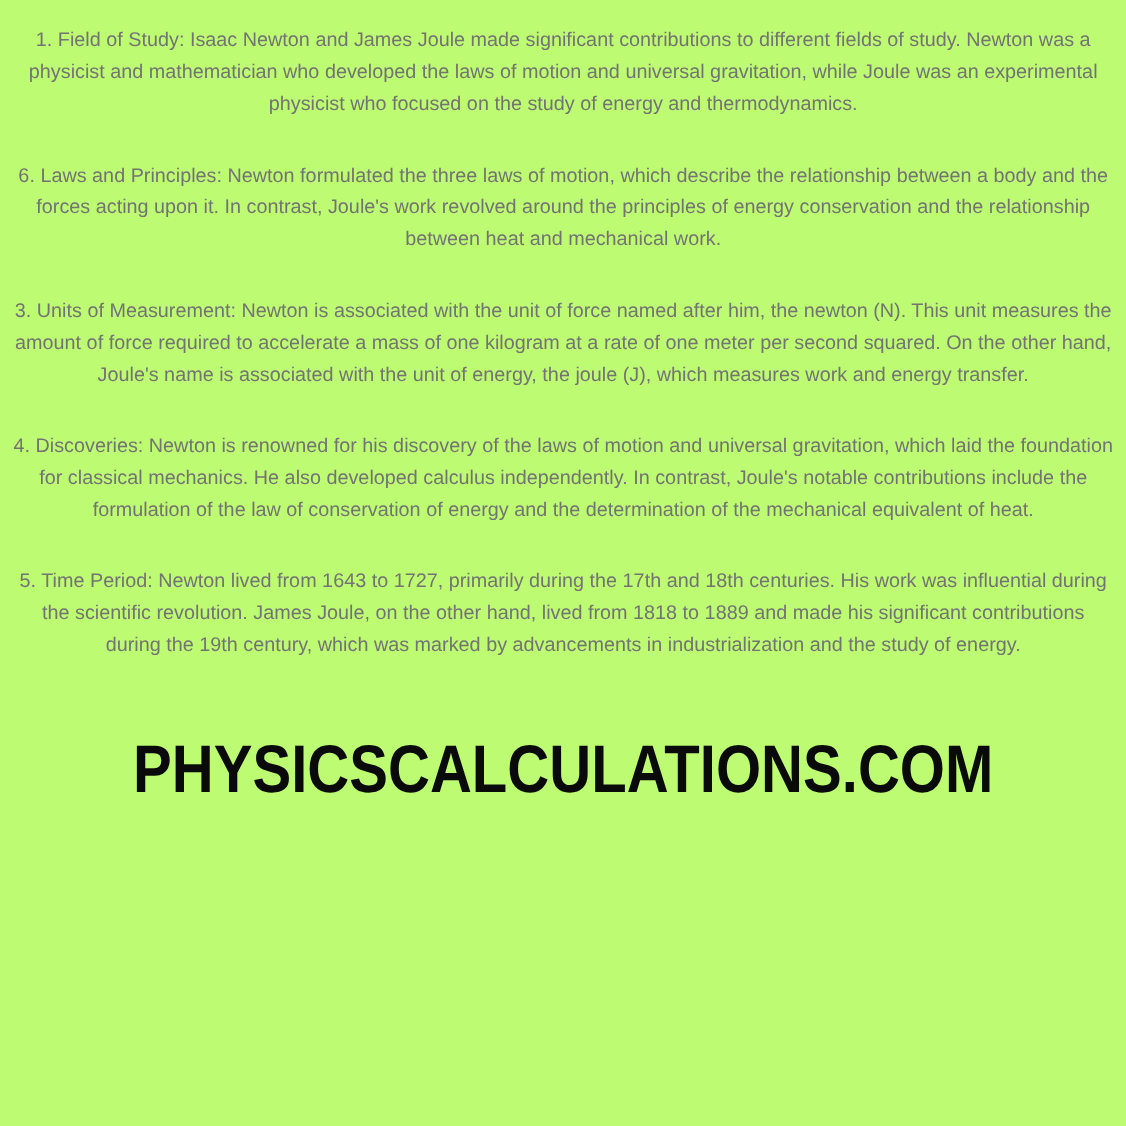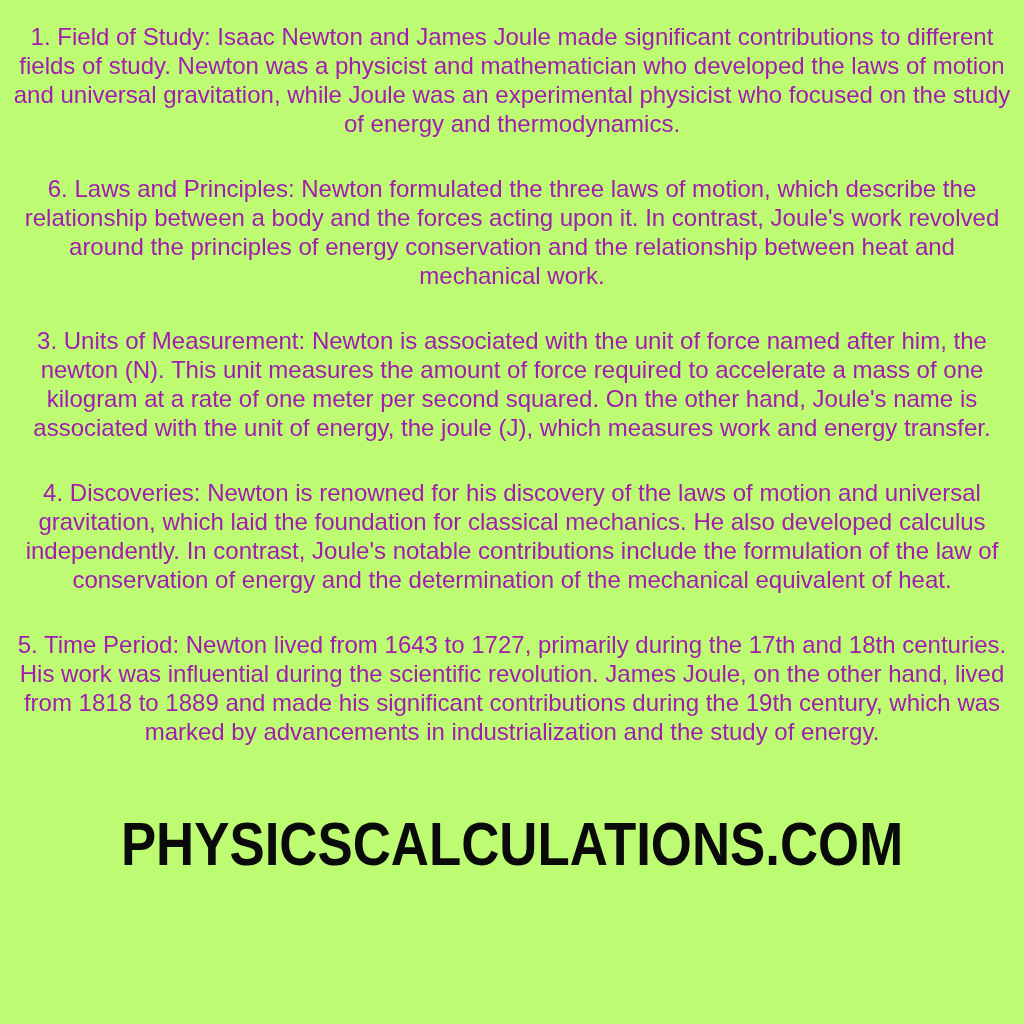--- a/index.html
+++ b/index.html
@@ -26,24 +26,24 @@
     font-weight: bold;
     letter-spacing: 0.5px;
     color: #0a0a0a;
   }
   .points {
     padding: 0 12px;
   }
   .point {
     margin: 0 auto 36px auto;
     max-width: 1000px;
-    font-size: 24px;
+    font-size: 18px;
     line-height: 29px;
     font-weight: 400;
-    color: #a21caf;
+    color: #737373;
   }
   .poster-footer {
     margin-top: 66px;
     font-size: 60px;
     line-height: 64px;
     font-weight: bold;
     letter-spacing: 0px;
     color: #0a0a0a;
     transform: scaleX(0.88) scaleY(1.02);
     transform-origin: center top;

